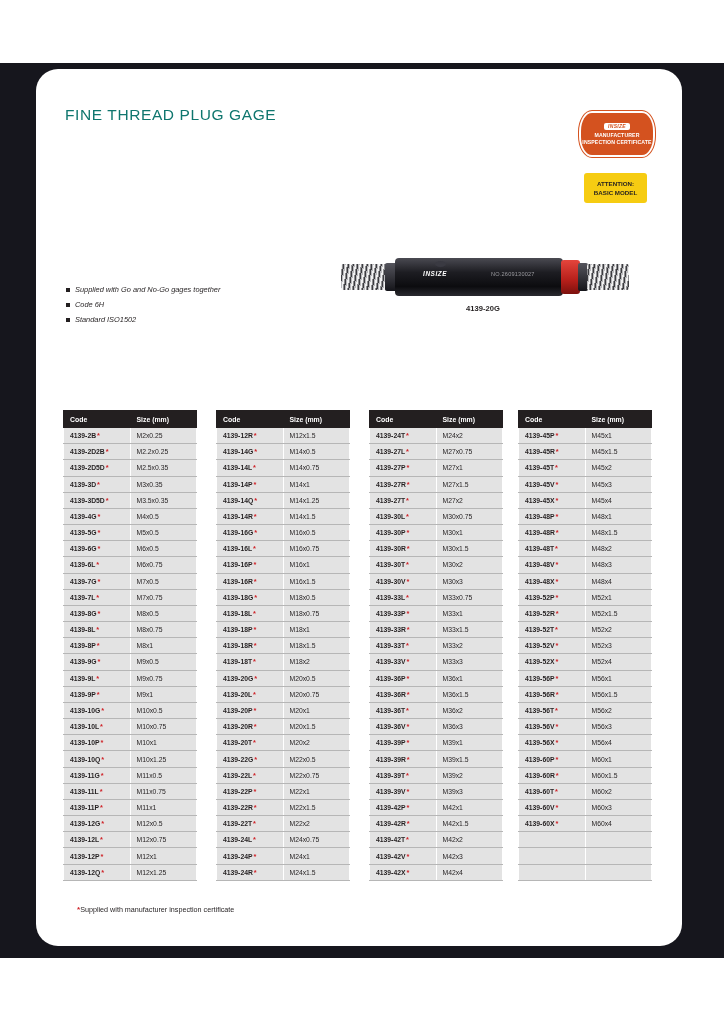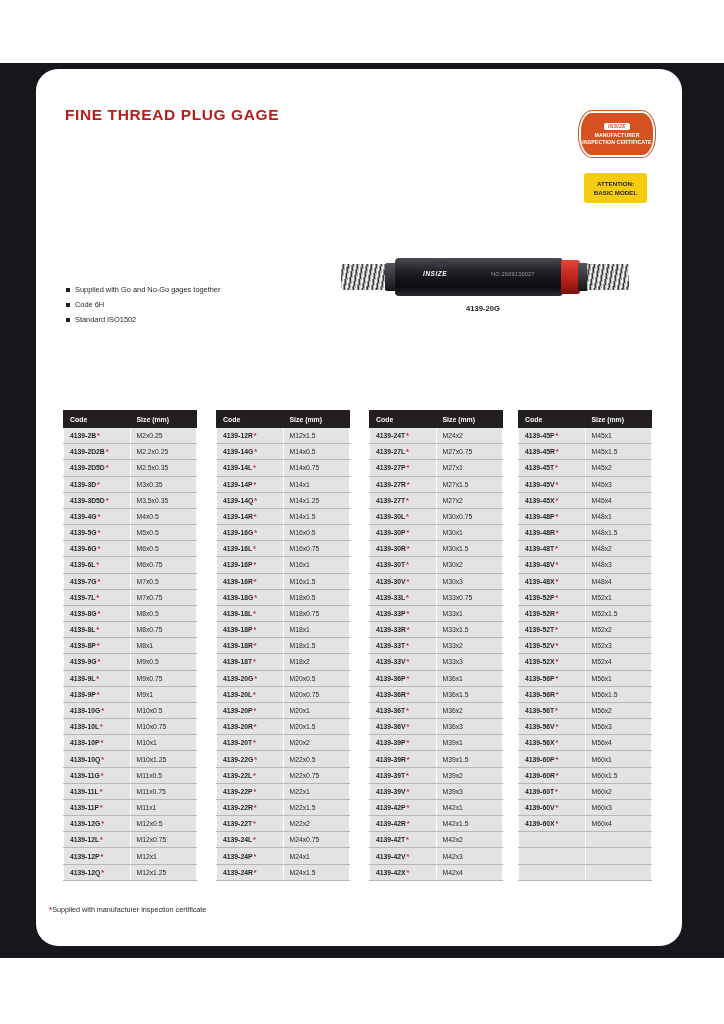--- a/index.html
+++ b/index.html
@@ -14,21 +14,21 @@
     background:#16161d;
   }
   .card{
     position:absolute;left:36px;top:69px;width:646px;height:877px;
     background:#ffffff;border-radius:22px;
   }
 
   
   .page-title{
     position:absolute;left:65px;top:106px;
-    font-size:15.5px;font-weight:bold;color:#b91c1c;letter-spacing:.6px;
+    font-size:15.5px;font-weight:normal;color:#0f766e;letter-spacing:.6px;
   }
 
   
   .seal{
     position:absolute;left:578px;top:110px;width:78px;height:48px;
   }
   .seal-outer{
     position:absolute;inset:0;border:1.6px solid #d4521f;border-radius:14px/22px;
     background:#fff;
   }
@@ -55,21 +55,21 @@
     display:flex;flex-direction:column;align-items:center;justify-content:center;
   }
   .attention div{
     font-size:6.2px;font-weight:bold;color:#231f20;line-height:9px;white-space:nowrap;
   }
 
   
   .features{position:absolute;left:66px;top:285px;}
   .feature{
     display:flex;align-items:flex-start;margin-bottom:6px;
-    font-size:7.4px;color:#231f20;line-height:9px;
+    font-size:7.4px;color:#231f20;line-height:9px;font-style:italic;
   }
   .bullet{
     width:4px;height:4px;background:#231f20;margin-right:5px;margin-top:2.5px;
     flex:0 0 auto;
   }
 
   
   .product{position:absolute;left:333px;top:236px;width:300px;height:85px;}
   .prod-body{
     position:absolute;left:62px;top:22px;width:168px;height:38px;
@@ -135,21 +135,21 @@
     border:0.7px solid #ffffff;border-bottom:0.7px solid #b6b6b6;
     white-space:nowrap;overflow:hidden;
   }
   .tbl td.code{font-weight:bold;width:60%;}
   .tbl td.size{width:40%;font-weight:normal;}
   .tbl td.empty{height:10.4px;}
   .star{color:#cf2026;font-weight:bold;font-size:7.4px;padding-left:1px;}
 
   
   .footnote{
-    position:absolute;left:48px;top:905px;
+    position:absolute;left:76px;top:905px;
     font-size:7.2px;color:#231f20;
   }
   .footnote .star{font-size:8px;vertical-align:top;}
 </style>
 </head>
 <body>
 
 <div class="page-frame"></div>
 <div class="card"></div>
 

